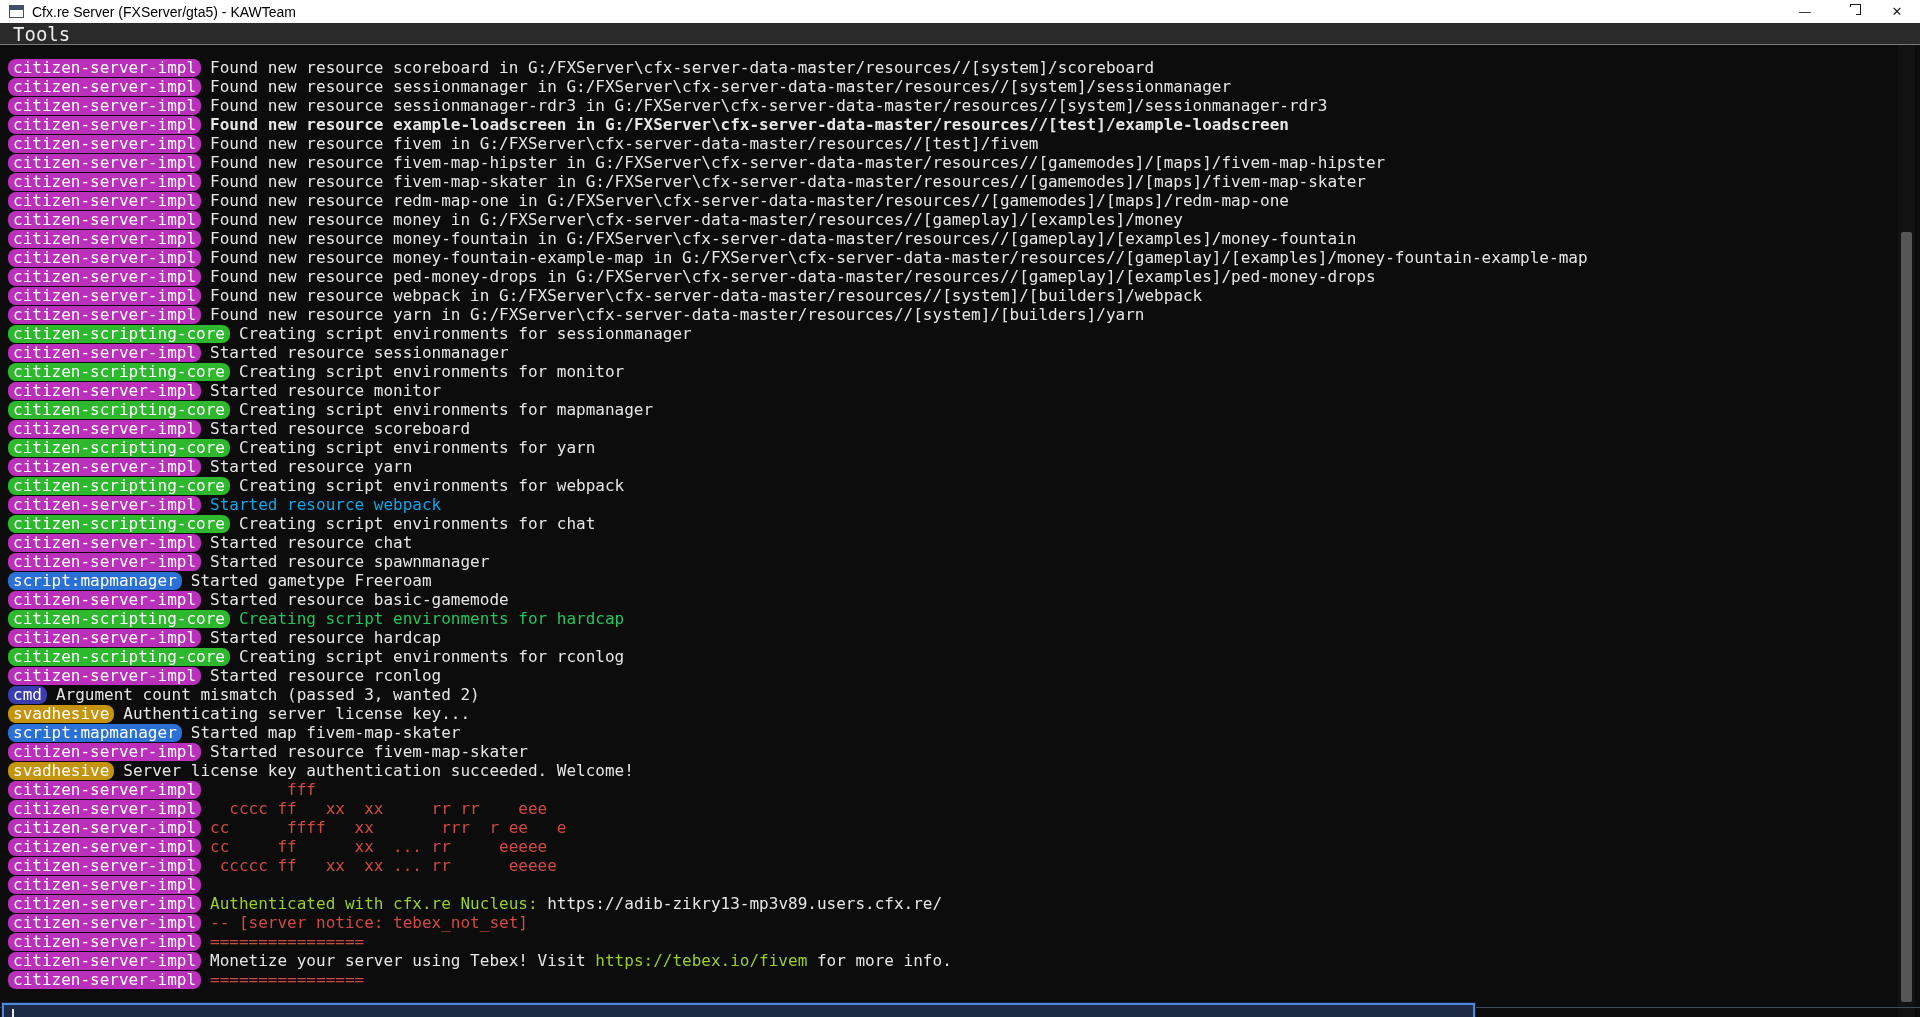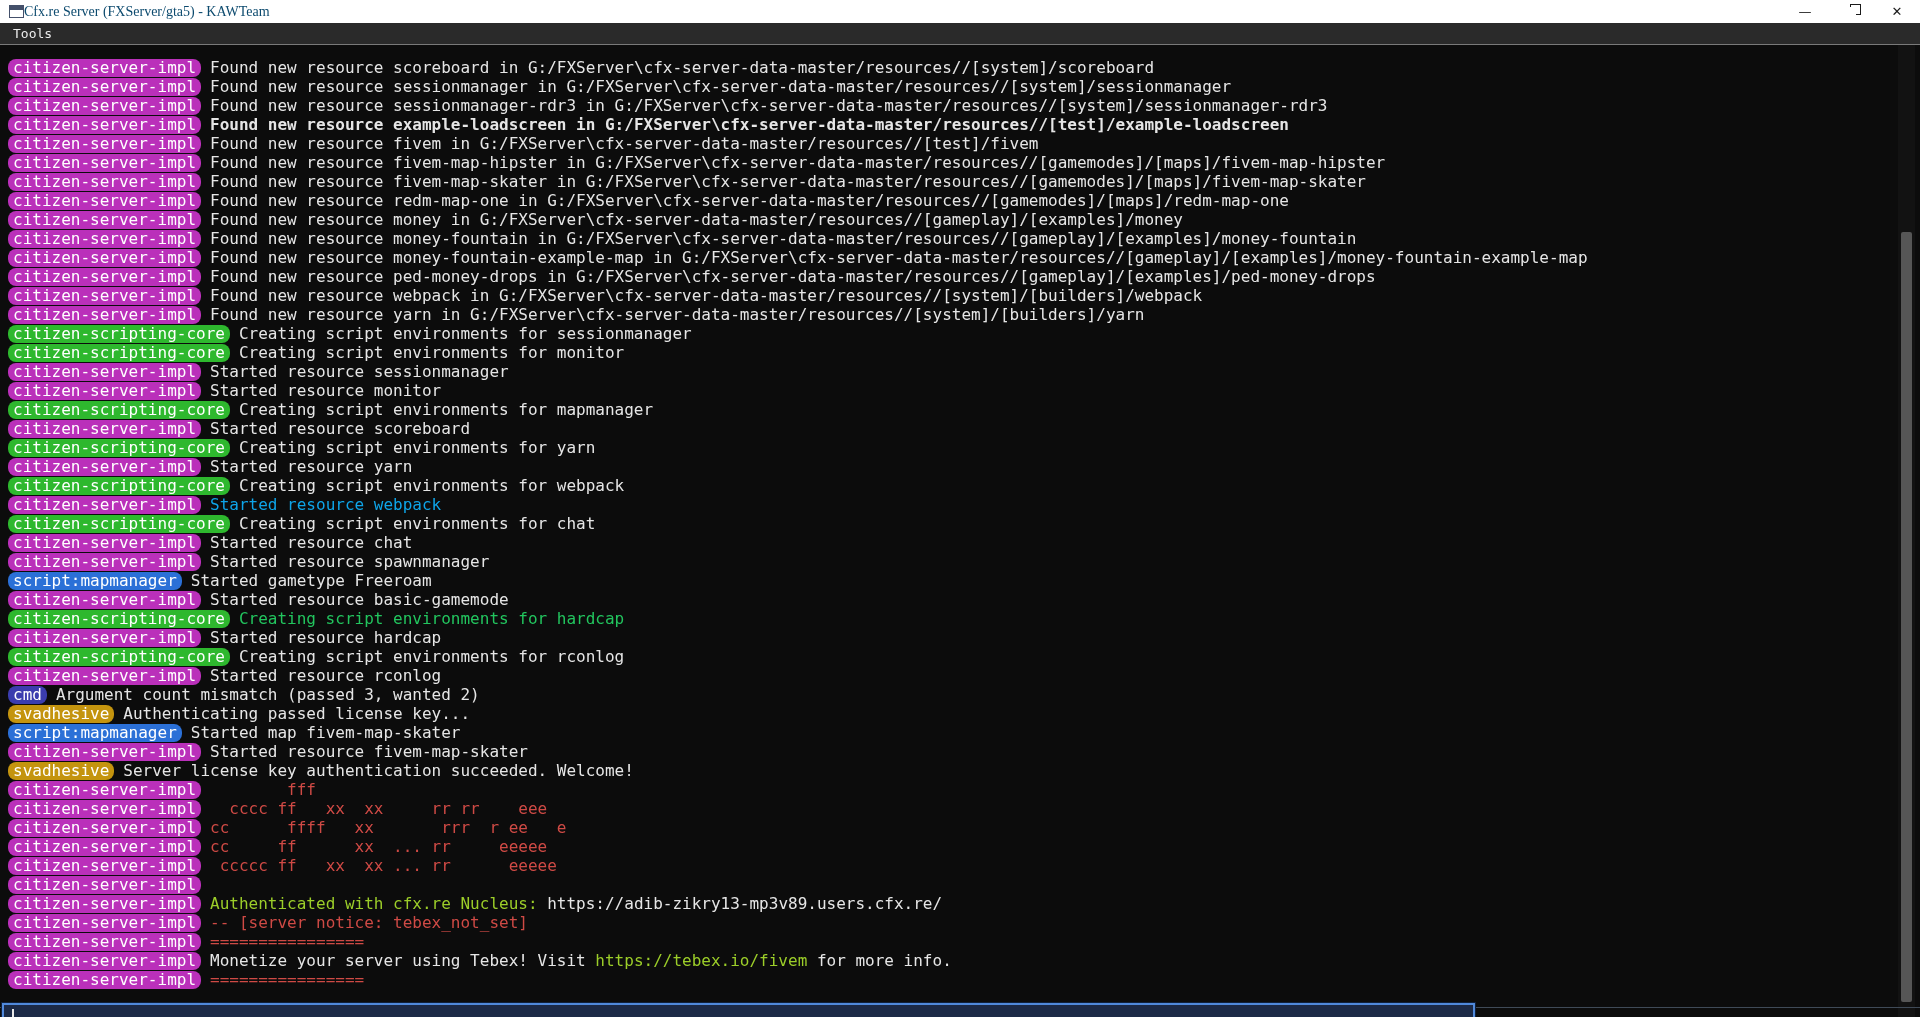--- a/index.html
+++ b/index.html
@@ -5,33 +5,33 @@
   * { margin:0; padding:0; box-sizing:border-box; }
   html,body { width:1920px; height:1017px; overflow:hidden; background:#0c0c0c; }
   body { position:relative; font-family:"DejaVu Sans Mono","Liberation Mono",monospace; }
 
   
   .titlebar { position:absolute; top:0; left:0; width:1920px; height:23px;
     background:#ffffff; display:flex; align-items:center; }
   .app-icon { width:15px; height:13px; margin-left:9px; border:1px solid #44506a;
     background:#fff; position:relative; }
   .app-icon .bar { position:absolute; top:0; left:0; right:0; height:4px; background:#44506a; }
-  .title-text { font-family:Liberation Serif, serif; font-size:14px;
-    color:#0c4a6e; flex:1 1 auto; white-space:nowrap; }
+  .title-text { margin-left:8px; font-family:Liberation Sans, sans-serif; font-size:14px;
+    color:#000000; flex:1 1 auto; white-space:nowrap; }
   .winbtn { width:46px; height:23px; display:flex; align-items:center; justify-content:center;
     color:#1a1a1a; font-size:13px; font-family:"DejaVu Sans",sans-serif; }
   .restore-glyph { position:relative; width:9px; height:9px; border:1px solid #1a1a1a; background:#fff; }
   .restore-glyph::before { content:""; position:absolute; top:-4px; left:2px; width:9px; height:9px;
     border:1px solid #1a1a1a; }
   .restore-glyph::after { content:""; position:absolute; top:-1px; left:-1px; width:9px; height:9px; background:#fff; }
 
   
   .menubar { position:absolute; top:23px; left:0; width:1920px; height:22px;
     background:#2a2a2a; border-bottom:1px solid #7a7a7a; display:flex; align-items:center; }
-  .menu-item { color:#ececec; font-size:13px; padding:0 13px; height:100%;
+  .menu-item { color:#ececec; font-size:19px; padding:0 13px; height:100%;
     display:flex; align-items:center; }
 
   
   .console { position:absolute; top:45px; left:0; right:0; bottom:0; background:#0c0c0c;
     padding:13px 0 0 8px; overflow:hidden; }
   .line { height:19px; line-height:19px; font-size:16px; white-space:pre; }
   .badge { display:inline-block; padding:0 5px; border-radius:8px; color:#ffffff;
     margin-right:9px; height:18px; line-height:18px; }
 
   
@@ -78,40 +78,40 @@
       <div class="line"><span class="badge" style="background: rgb(186, 48, 186);">citizen-server-impl</span><span style="color: rgb(230, 230, 230);">Found new resource fivem-map-hipster in G:/FXServer\cfx-server-data-master/resources//[gamemodes]/[maps]/fivem-map-hipster</span></div>
       <div class="line"><span class="badge" style="background: rgb(186, 48, 186);">citizen-server-impl</span><span style="color: rgb(230, 230, 230);">Found new resource fivem-map-skater in G:/FXServer\cfx-server-data-master/resources//[gamemodes]/[maps]/fivem-map-skater</span></div>
       <div class="line"><span class="badge" style="background: rgb(186, 48, 186);">citizen-server-impl</span><span style="color: rgb(230, 230, 230);">Found new resource redm-map-one in G:/FXServer\cfx-server-data-master/resources//[gamemodes]/[maps]/redm-map-one</span></div>
       <div class="line"><span class="badge" style="background: rgb(186, 48, 186);">citizen-server-impl</span><span style="color: rgb(230, 230, 230);">Found new resource money in G:/FXServer\cfx-server-data-master/resources//[gameplay]/[examples]/money</span></div>
       <div class="line"><span class="badge" style="background: rgb(186, 48, 186);">citizen-server-impl</span><span style="color: rgb(230, 230, 230);">Found new resource money-fountain in G:/FXServer\cfx-server-data-master/resources//[gameplay]/[examples]/money-fountain</span></div>
       <div class="line"><span class="badge" style="background: rgb(186, 48, 186);">citizen-server-impl</span><span style="color: rgb(230, 230, 230);">Found new resource money-fountain-example-map in G:/FXServer\cfx-server-data-master/resources//[gameplay]/[examples]/money-fountain-example-map</span></div>
       <div class="line"><span class="badge" style="background: rgb(186, 48, 186);">citizen-server-impl</span><span style="color: rgb(230, 230, 230);">Found new resource ped-money-drops in G:/FXServer\cfx-server-data-master/resources//[gameplay]/[examples]/ped-money-drops</span></div>
       <div class="line"><span class="badge" style="background: rgb(186, 48, 186);">citizen-server-impl</span><span style="color: rgb(230, 230, 230);">Found new resource webpack in G:/FXServer\cfx-server-data-master/resources//[system]/[builders]/webpack</span></div>
       <div class="line"><span class="badge" style="background: rgb(186, 48, 186);">citizen-server-impl</span><span style="color: rgb(230, 230, 230);">Found new resource yarn in G:/FXServer\cfx-server-data-master/resources//[system]/[builders]/yarn</span></div>
       <div class="line"><span class="badge" style="background: rgb(46, 184, 46);">citizen-scripting-core</span><span style="color: rgb(230, 230, 230);">Creating script environments for sessionmanager</span></div>
+      <div class="line"><span class="badge" style="background: rgb(186, 48, 186);">citizen-server-impl</span><span style="color: rgb(230, 230, 230);">Started resource sessionmanager</span></div>
       <div class="line"><span class="badge" style="background: rgb(46, 184, 46);">citizen-scripting-core</span><span style="color: rgb(230, 230, 230);">Creating script environments for monitor</span></div>
-      <div class="line"><span class="badge" style="background: rgb(186, 48, 186);">citizen-server-impl</span><span style="color: rgb(230, 230, 230);">Started resource sessionmanager</span></div>
       <div class="line"><span class="badge" style="background: rgb(186, 48, 186);">citizen-server-impl</span><span style="color: rgb(230, 230, 230);">Started resource monitor</span></div>
       <div class="line"><span class="badge" style="background: rgb(46, 184, 46);">citizen-scripting-core</span><span style="color: rgb(230, 230, 230);">Creating script environments for mapmanager</span></div>
       <div class="line"><span class="badge" style="background: rgb(186, 48, 186);">citizen-server-impl</span><span style="color: rgb(230, 230, 230);">Started resource scoreboard</span></div>
       <div class="line"><span class="badge" style="background: rgb(46, 184, 46);">citizen-scripting-core</span><span style="color: rgb(230, 230, 230);">Creating script environments for yarn</span></div>
       <div class="line"><span class="badge" style="background: rgb(186, 48, 186);">citizen-server-impl</span><span style="color: rgb(230, 230, 230);">Started resource yarn</span></div>
       <div class="line"><span class="badge" style="background: rgb(46, 184, 46);">citizen-scripting-core</span><span style="color: rgb(230, 230, 230);">Creating script environments for webpack</span></div>
       <div class="line"><span class="badge" style="background: rgb(186, 48, 186);">citizen-server-impl</span><span style="color: #0ea5e9;">Started resource webpack</span></div>
       <div class="line"><span class="badge" style="background: rgb(46, 184, 46);">citizen-scripting-core</span><span style="color: rgb(230, 230, 230);">Creating script environments for chat</span></div>
       <div class="line"><span class="badge" style="background: rgb(186, 48, 186);">citizen-server-impl</span><span style="color: rgb(230, 230, 230);">Started resource chat</span></div>
       <div class="line"><span class="badge" style="background: rgb(186, 48, 186);">citizen-server-impl</span><span style="color: rgb(230, 230, 230);">Started resource spawnmanager</span></div>
       <div class="line"><span class="badge" style="background: rgb(43, 112, 215);">script:mapmanager</span><span style="color: rgb(230, 230, 230);">Started gametype Freeroam</span></div>
       <div class="line"><span class="badge" style="background: rgb(186, 48, 186);">citizen-server-impl</span><span style="color: rgb(230, 230, 230);">Started resource basic-gamemode</span></div>
       <div class="line"><span class="badge" style="background: rgb(46, 184, 46);">citizen-scripting-core</span><span style="color: #22c55e; text-align: right;">Creating script environments for hardcap</span></div>
       <div class="line"><span class="badge" style="background: rgb(186, 48, 186);">citizen-server-impl</span><span style="color: rgb(230, 230, 230);">Started resource hardcap</span></div>
       <div class="line"><span class="badge" style="background: rgb(46, 184, 46);">citizen-scripting-core</span><span style="color: rgb(230, 230, 230);">Creating script environments for rconlog</span></div>
       <div class="line"><span class="badge" style="background: rgb(186, 48, 186);">citizen-server-impl</span><span style="color: rgb(230, 230, 230);">Started resource rconlog</span></div>
       <div class="line"><span class="badge" style="background: rgb(59, 61, 174);">cmd</span><span style="color: rgb(230, 230, 230);">Argument count mismatch (passed 3, wanted 2)</span></div>
-      <div class="line"><span class="badge" style="background: rgb(196, 148, 14);">svadhesive</span><span style="color: rgb(230, 230, 230);">Authenticating passed license key...</span></div>
+      <div class="line"><span class="badge" style="background: rgb(196, 148, 14);">svadhesive</span><span style="color: rgb(230, 230, 230);">Authenticating server license key...</span></div>
       <div class="line"><span class="badge" style="background: rgb(43, 112, 215);">script:mapmanager</span><span style="color: rgb(230, 230, 230);">Started map fivem-map-skater</span></div>
       <div class="line"><span class="badge" style="background: rgb(186, 48, 186);">citizen-server-impl</span><span style="color: rgb(230, 230, 230);">Started resource fivem-map-skater</span></div>
       <div class="line"><span class="badge" style="background: rgb(196, 148, 14);">svadhesive</span><span style="color: rgb(230, 230, 230);">Server license key authentication succeeded. Welcome!</span></div>
       <div class="line"><span class="badge" style="background: rgb(186, 48, 186);">citizen-server-impl</span><span style="color: rgb(207, 74, 69);">        fff</span></div>
       <div class="line"><span class="badge" style="background: rgb(186, 48, 186);">citizen-server-impl</span><span style="color: rgb(207, 74, 69);">  cccc ff   xx  xx     rr rr    eee</span></div>
       <div class="line"><span class="badge" style="background: rgb(186, 48, 186);">citizen-server-impl</span><span style="color: rgb(207, 74, 69);">cc      ffff   xx       rrr  r ee   e</span></div>
       <div class="line"><span class="badge" style="background: rgb(186, 48, 186);">citizen-server-impl</span><span style="color: rgb(207, 74, 69);">cc     ff      xx  ... rr     eeeee</span></div>
       <div class="line"><span class="badge" style="background: rgb(186, 48, 186);">citizen-server-impl</span><span style="color: rgb(207, 74, 69);"> ccccc ff   xx  xx ... rr      eeeee</span></div>
       <div class="line"><span class="badge" style="background: rgb(186, 48, 186);">citizen-server-impl</span></div>
       <div class="line"><span class="badge" style="background: rgb(186, 48, 186);">citizen-server-impl</span><span style="color: rgb(156, 206, 41);">Authenticated with cfx.re Nucleus: </span><span style="color: rgb(230, 230, 230);">https://adib-zikry13-mp3v89.users.cfx.re/</span></div>

